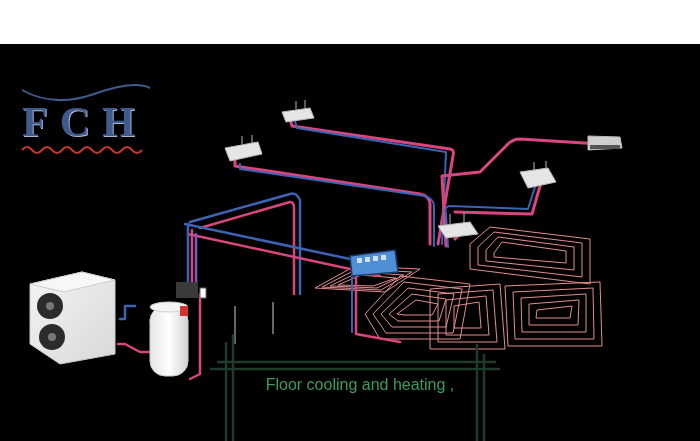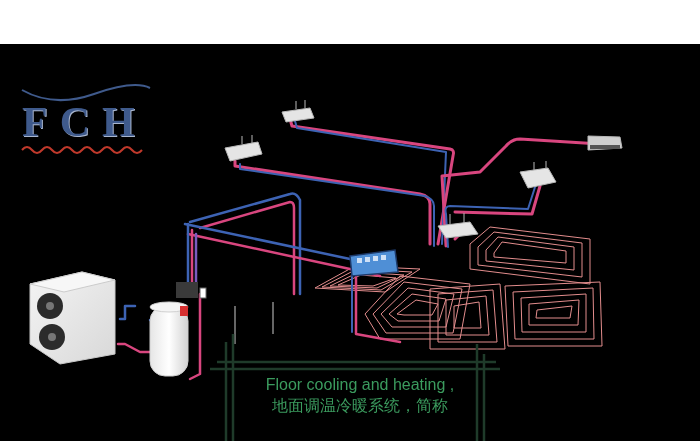--- a/index.html
+++ b/index.html
@@ -166,15 +166,14 @@
   <div class="logo">
     <svg width="140" height="72" style="position:absolute;left:0;top:0">
       <path d="M8 6 Q40 24 80 10 T136 4" fill="none" stroke="#3f5a8c" stroke-width="2"></path>
       <path d="M8 66 q5 -6 10 0 t10 0 t10 0 t10 0 t10 0 t10 0 t10 0 t10 0 t10 0 t10 0 t10 0 t10 0" fill="none" stroke="#c0392b" stroke-width="2"></path>
     </svg>
     <div class="logo-text">FCH</div>
   </div>
 
   <div class="caption">
     <div>Floor cooling and heating ,</div>
-    <div>地面调温冷暖系统，简称</div>
   </div>
 </div>
 
 </body></html>

